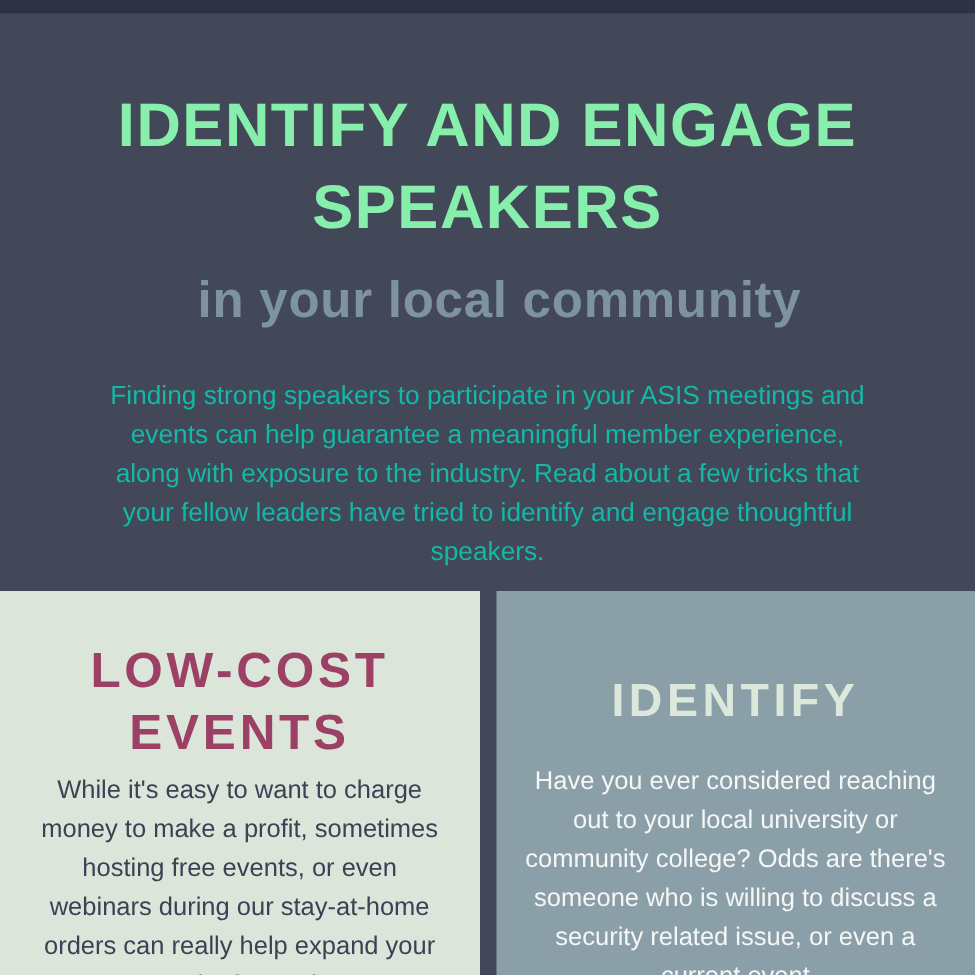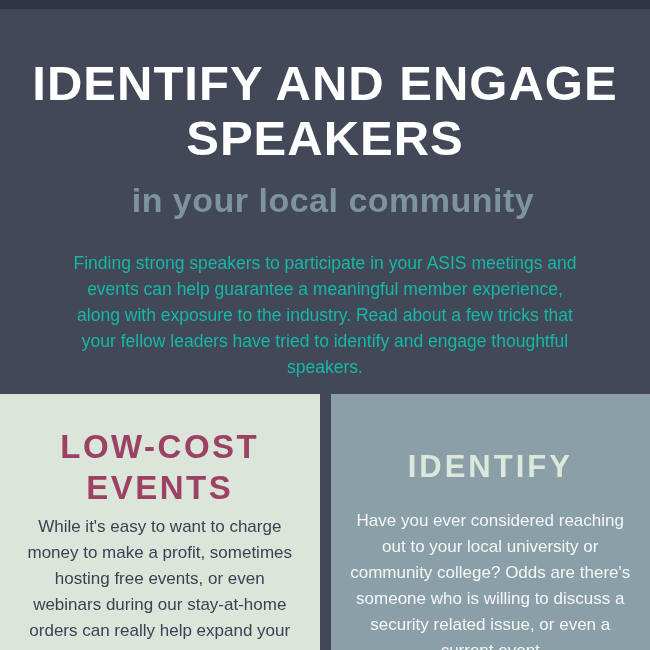--- a/index.html
+++ b/index.html
@@ -15,22 +15,22 @@
   .top-strip {
     position: absolute; top: 0; left: 0; width: 650px; height: 9px;
     background: #2e3343;
   }
   .hero {
     position: absolute; top: 0; left: 0; width: 650px;
     text-align: center;
   }
   .main-title {
     margin: 56px 0 0; padding: 0 32px;
-    font-size: 49px; line-height: 55px; font-weight: bold;
-    letter-spacing: 1px; color: #ffffff; white-space: pre-line;
+    font-size: 41px; line-height: 55px; font-weight: bold;
+    letter-spacing: 1px; color: #86efac; white-space: pre-line;
   }
   .subtitle {
     margin: 14px 0 0;
     font-size: 34px; line-height: 40px; font-weight: bold;
     letter-spacing: 0.5px; color: #7e93a2; padding-left: 16px;
   }
   .intro {
     margin: 30px auto 0; width: 596px;
     font-size: 17.5px; line-height: 26px;
     color: #14b8a6; white-space: pre-line;

